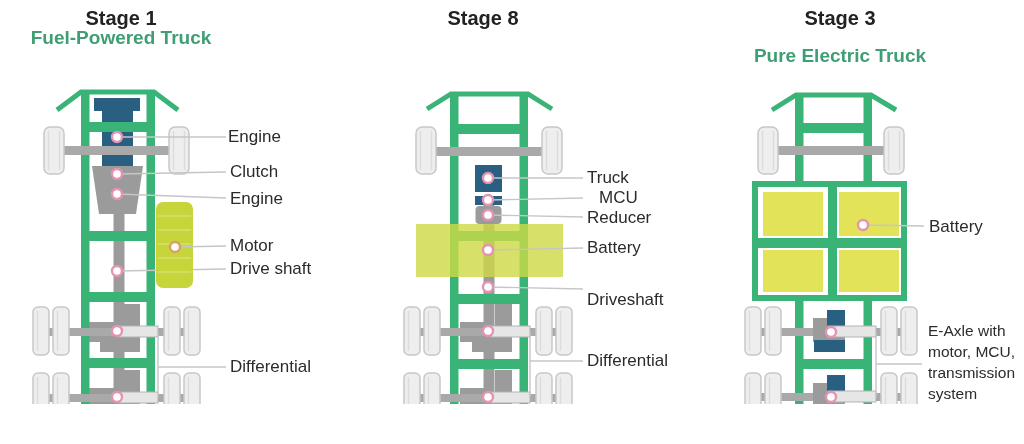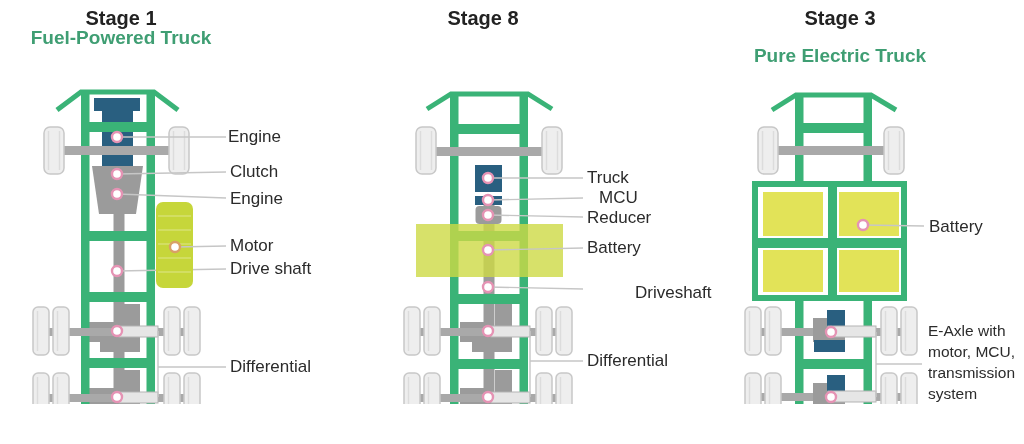--- a/index.html
+++ b/index.html
@@ -261,19 +261,19 @@
   <div class="part-label" style="left:230px;top:172px;">Clutch</div>
   <div class="part-label" style="left:230px;top:199px;">Engine</div>
   <div class="part-label" style="left:230px;top:246px;">Motor</div>
   <div class="part-label" style="left:230px;top:269px;">Drive shaft</div>
   <div class="part-label" style="left:230px;top:367px;">Differential</div>
 
   <div class="part-label" style="left:587px;top:178px;">Truck</div>
   <div class="part-label" style="left:599px;top:198px;">MCU</div>
   <div class="part-label" style="left:587px;top:218px;">Reducer</div>
   <div class="part-label" style="left:587px;top:248px;">Battery</div>
-  <div class="part-label" style="left:587px;top:293px;margin-left:48px;">Driveshaft</div>
+  <div class="part-label" style="left:587px;top:300px;">Driveshaft</div>
   <div class="part-label" style="left:587px;top:361px;">Differential</div>
 
   <div class="part-label" style="left:929px;top:227px;">Battery</div>
   <div class="part-label-block" style="left:928px;top:320px;">E-Axle with motor, MCU, transmission system</div>
 
 </div>
 
 </body></html>

